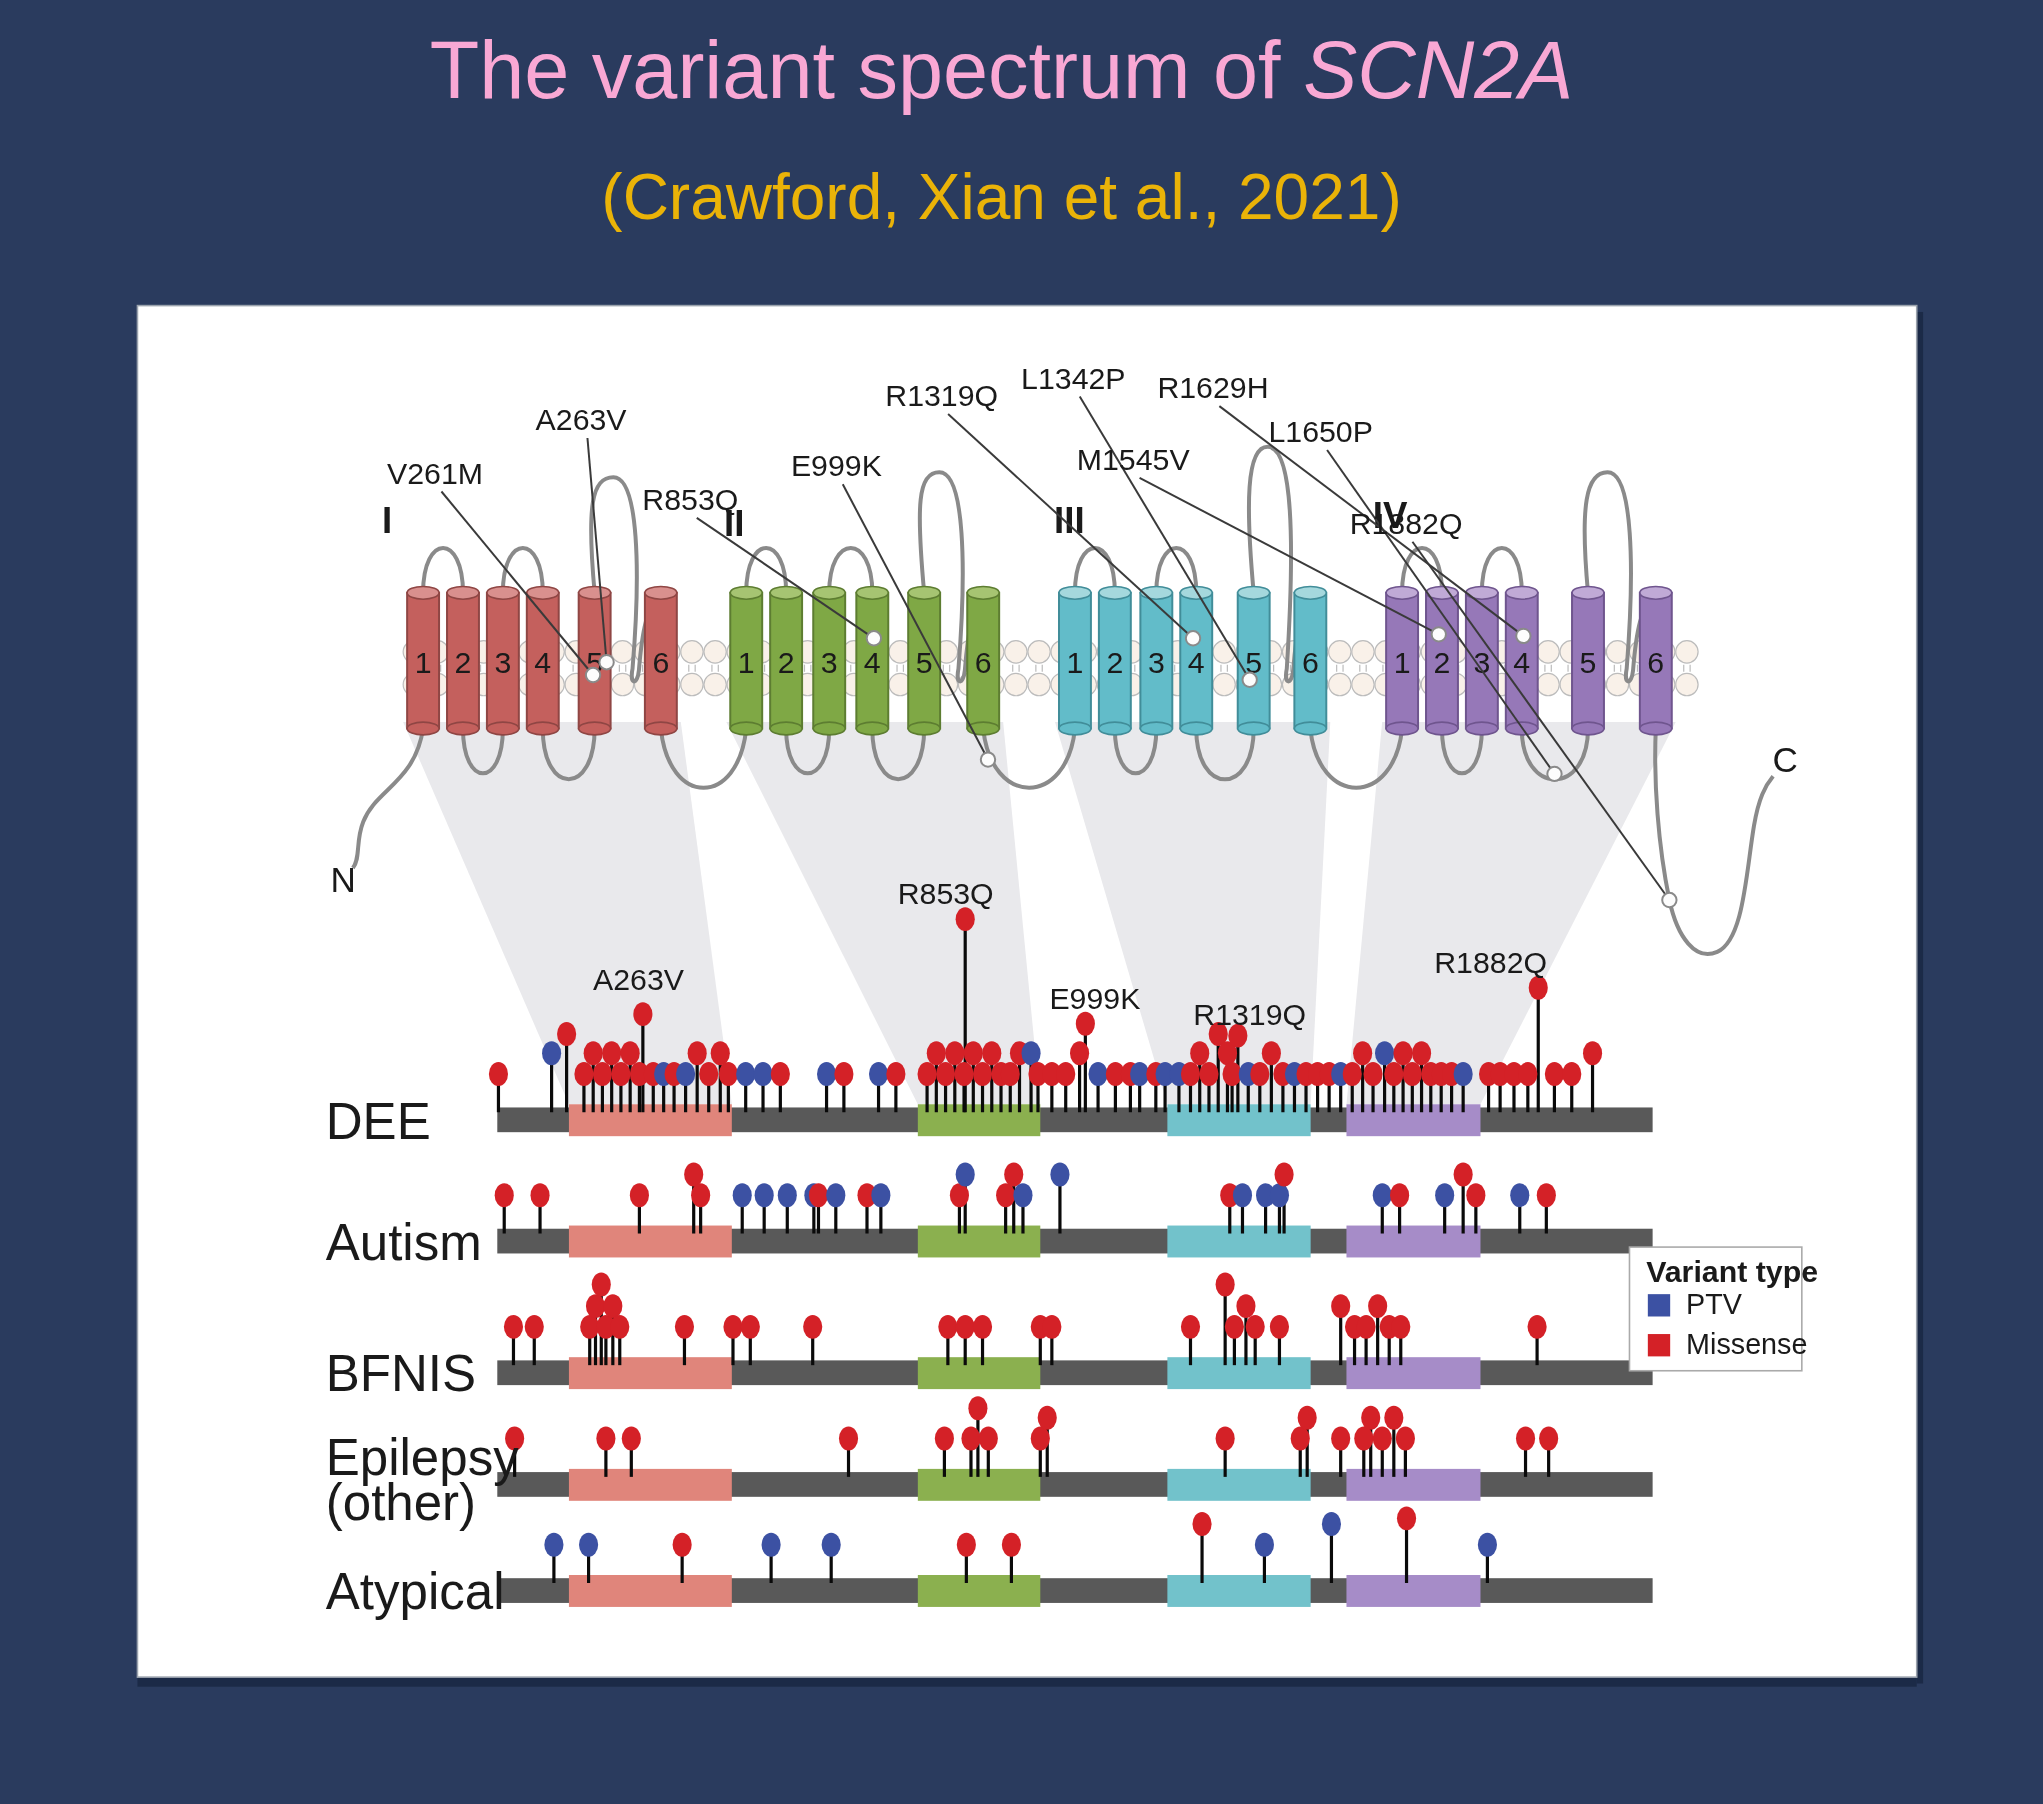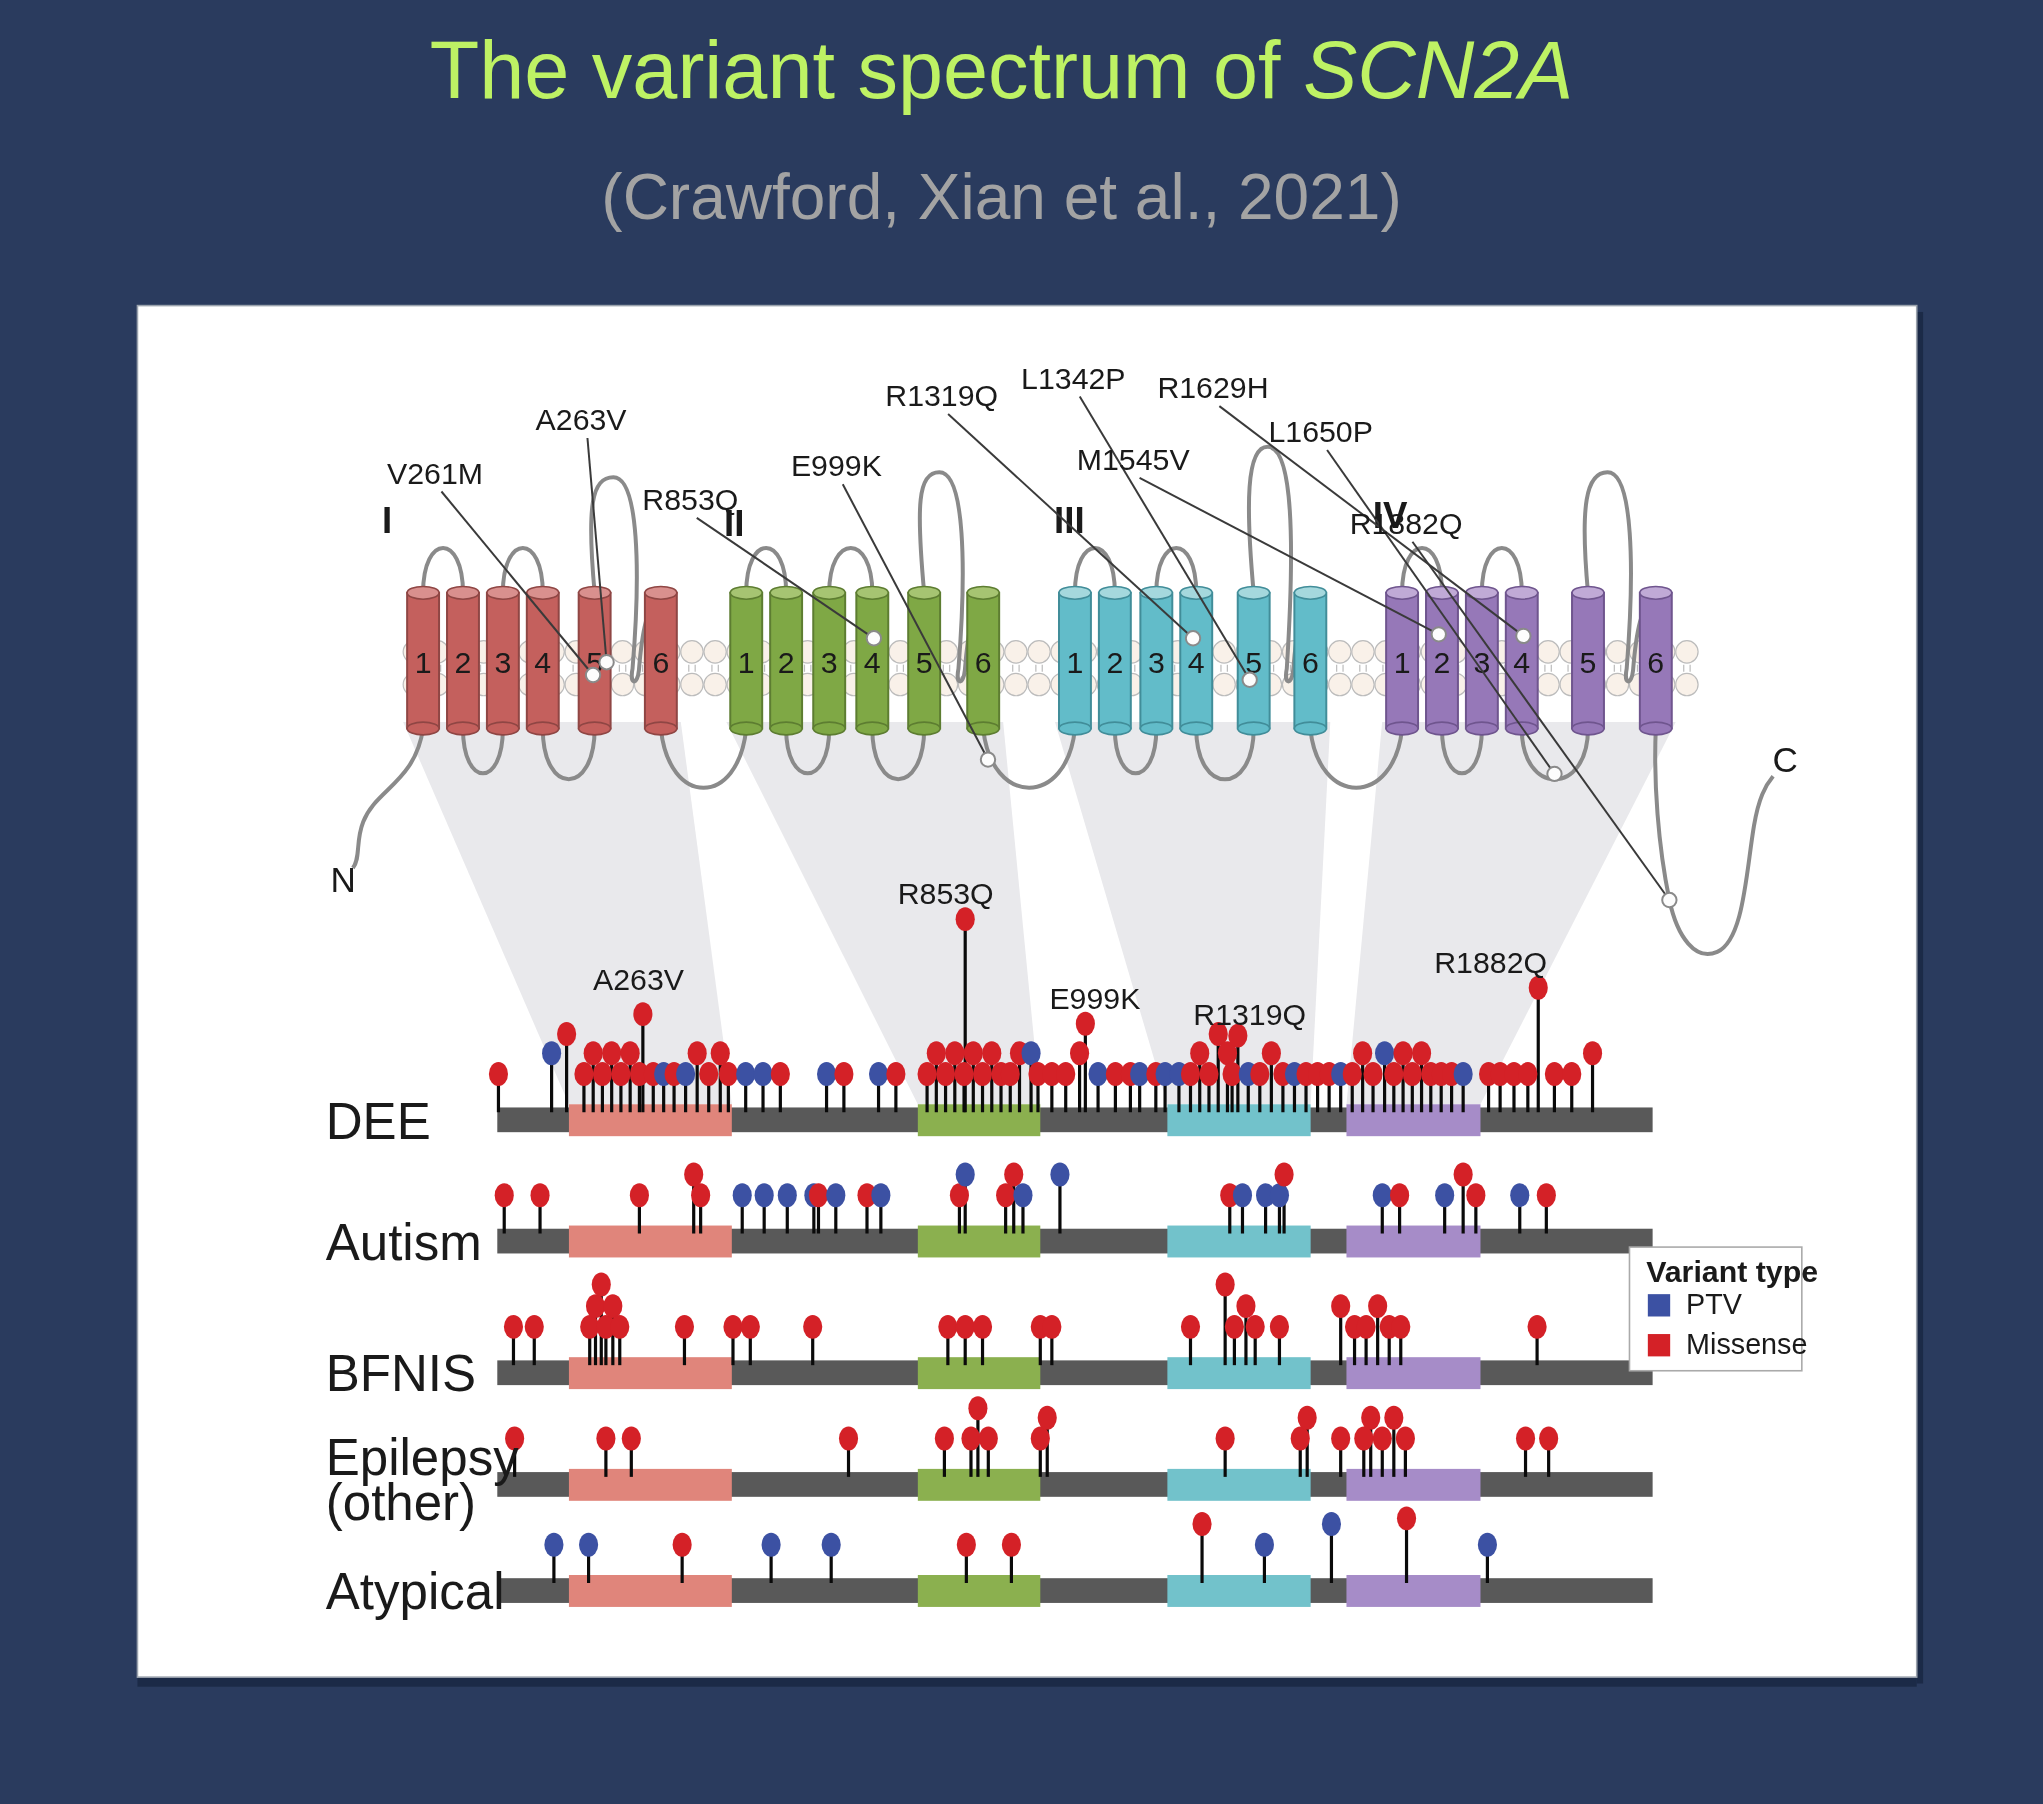--- a/index.html
+++ b/index.html
@@ -1,22 +1,22 @@
 <!DOCTYPE html>
 <html style="font-size:12.8px"><head>
 <meta charset="utf-8">
 <style>
   html,body{margin:0;padding:0;background:#2a3b5e;}
   .page{position:relative;width:2043px;height:1804px;background:#2a3b5e;
         font-family:"Liberation Sans",sans-serif;overflow:hidden;}
   .title-line1{position:absolute;top:24px;left:0;width:2003px;text-align:center;
-        color:#bef264;font-size:81px;line-height:1.15;}
+        color:#f9a8d4;font-size:81px;line-height:1.15;}
   .title-line1 i{font-style:italic;}
   .title-line2{position:absolute;top:161px;left:0;width:2003px;text-align:center;
-        color:#a3a3a3;font-size:64px;line-height:1.15;}
+        color:#eab308;font-size:64px;line-height:1.15;}
   svg{position:absolute;top:0;left:0;}
   text{font-family:"Liberation Sans",sans-serif;}
 </style>
 </head>
 <body>
 
 <div class="page">
   <div class="title-line1"><span>The variant spectrum of </span><i>SCN2A</i></div>
   <div class="title-line2">(Crawford, Xian et al., 2021)</div>
   <svg id="fig" width="2043" height="1804" viewBox="0 0 2560 2261">

